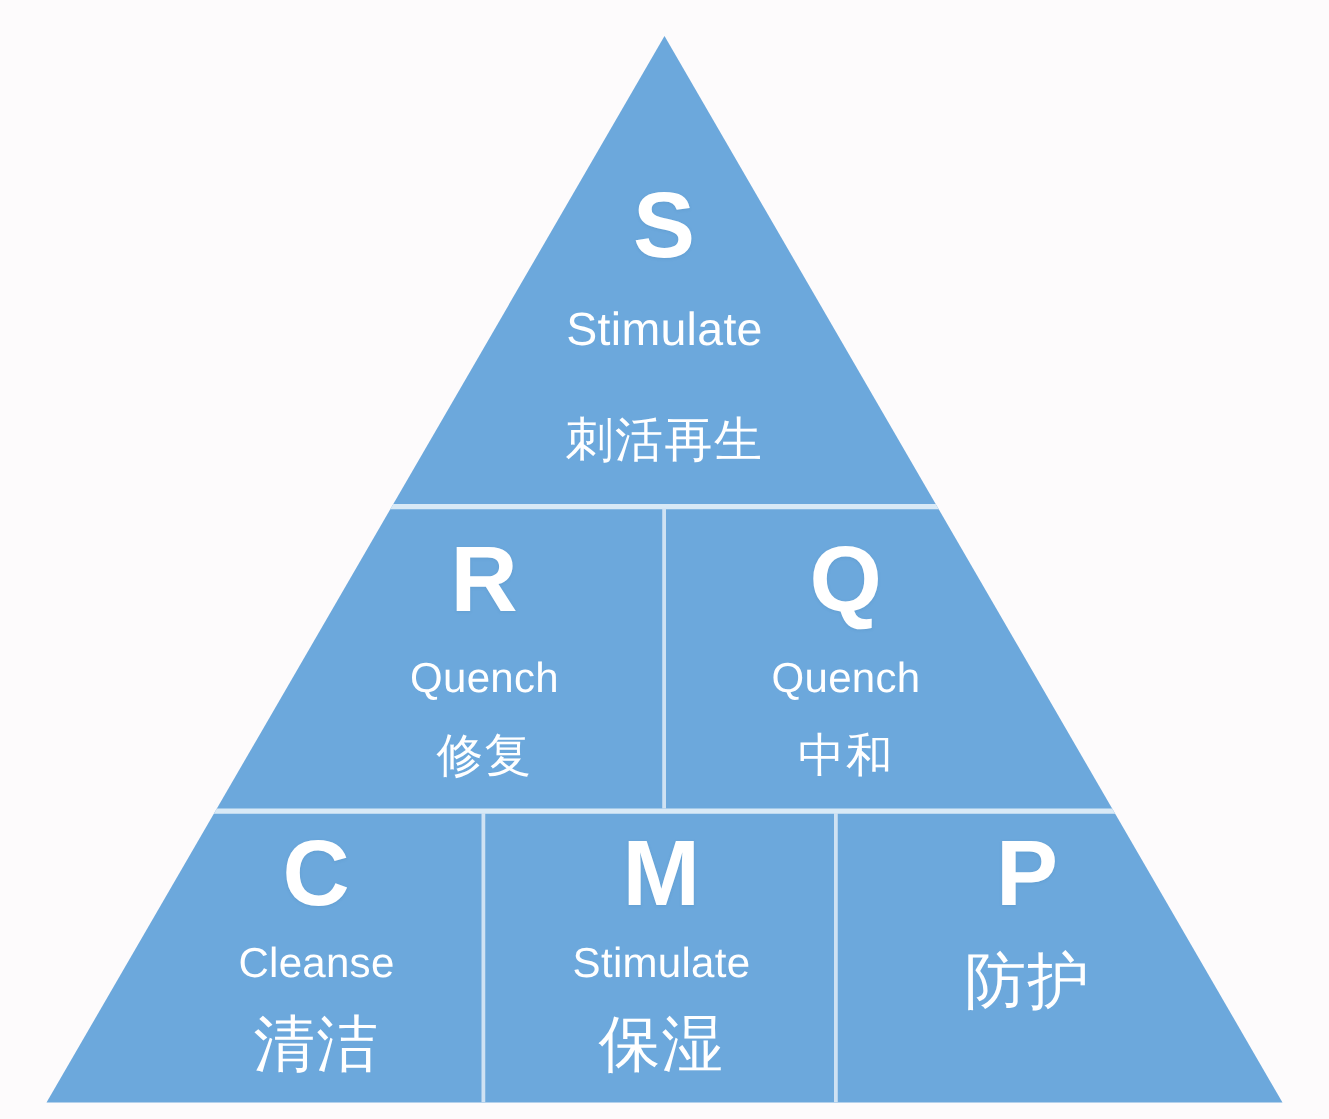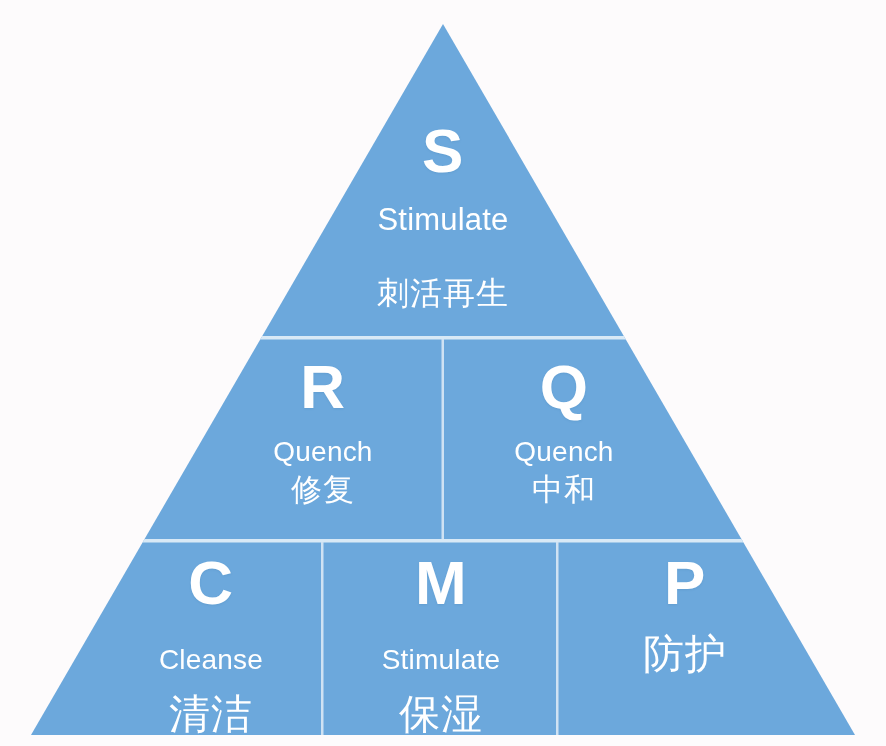--- a/index.html
+++ b/index.html
@@ -82,40 +82,40 @@
     top: 356px;
     width: 236px;
   }
   #cell-q {
     left: 446px;
     top: 356px;
     width: 236px;
   }
   #cell-r .letter, #cell-q .letter { font-size: 62px; }
   #cell-r .en,     #cell-q .en     { font-size: 28px; margin-top: 20px; }
-  #cell-r .zh,     #cell-q .zh     { font-size: 31px; margin-top: 8px; }
+  #cell-r .zh,     #cell-q .zh     { font-size: 31px; margin-top: 22px; }
 
   
   #cell-c {
     left: 100px;
     top: 552px;
     width: 222px;
   }
   #cell-m {
     left: 326px;
     top: 552px;
     width: 230px;
   }
   #cell-p {
     left: 560px;
     top: 552px;
     width: 250px;
   }
   #cell-c .letter, #cell-m .letter, #cell-p .letter { font-size: 62px; }
-  #cell-c .en,     #cell-m .en,     #cell-p .en     { font-size: 28px; margin-top: 32px; }
+  #cell-c .en,     #cell-m .en,     #cell-p .en     { font-size: 28px; margin-top: 14px; }
   #cell-c .zh,     #cell-m .zh,     #cell-p .zh     { font-size: 41px; margin-top: 20px; }
 </style>
 </head>
 <body>
 
 <div id="diagram">
 
   <svg id="pyramid-svg" viewBox="0 0 886 746">
     <defs>
       <clipPath id="tri-clip">

